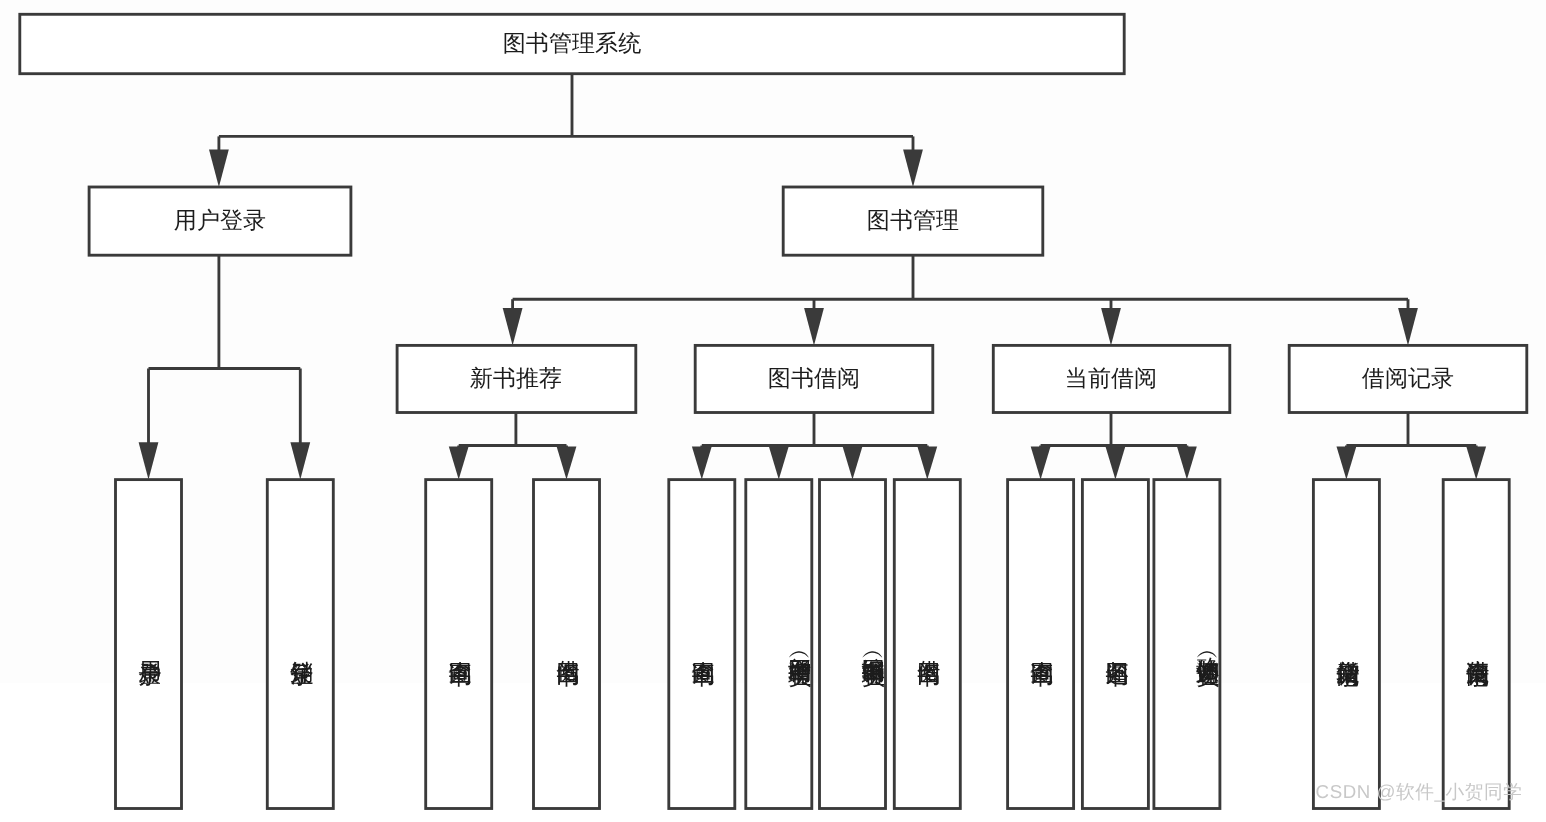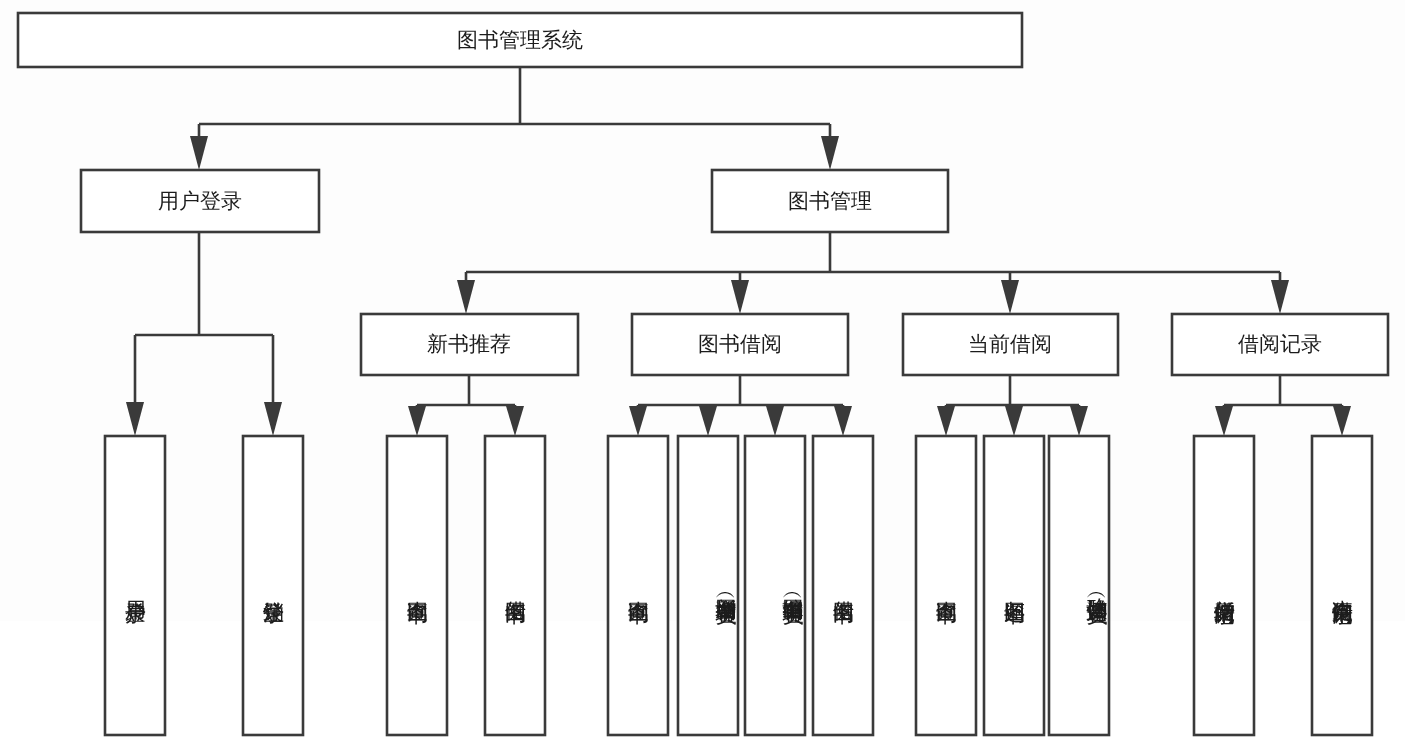--- a/index.html
+++ b/index.html
@@ -210,14 +210,15 @@
   <div class="leaf-label-wrap" style="left:608px; top:436px; width:60px; height:299px;">查询图书</div>
   <div class="leaf-label-wrap" style="left:678px; top:442px; width:60px; height:287px; align-items:flex-start;">新增图书（管理员）</div>
   <div class="leaf-label-wrap" style="left:745px; top:442px; width:60px; height:287px; align-items:flex-start;">编辑图书（管理员）</div>
   <div class="leaf-label-wrap" style="left:813px; top:436px; width:60px; height:299px;">借阅图书</div>
   <div class="leaf-label-wrap" style="left:916px; top:436px; width:60px; height:299px;">查询图书</div>
   <div class="leaf-label-wrap" style="left:984px; top:436px; width:60px; height:299px;">归还图书</div>
   <div class="leaf-label-wrap" style="left:1049px; top:442px; width:60px; height:287px; align-items:flex-start;">确认归还（管理员）</div>
   <div class="leaf-label-wrap" style="left:1194px; top:436px; width:60px; height:299px;">新增借阅记录</div>
   <div class="leaf-label-wrap" style="left:1312px; top:436px; width:60px; height:299px;">查询借阅记录</div>
 
+  <div class="watermark" style="left:1196px; top:708px;">CSDN @软件_小贺同学</div>
 
 </div>
 
 </body></html>

